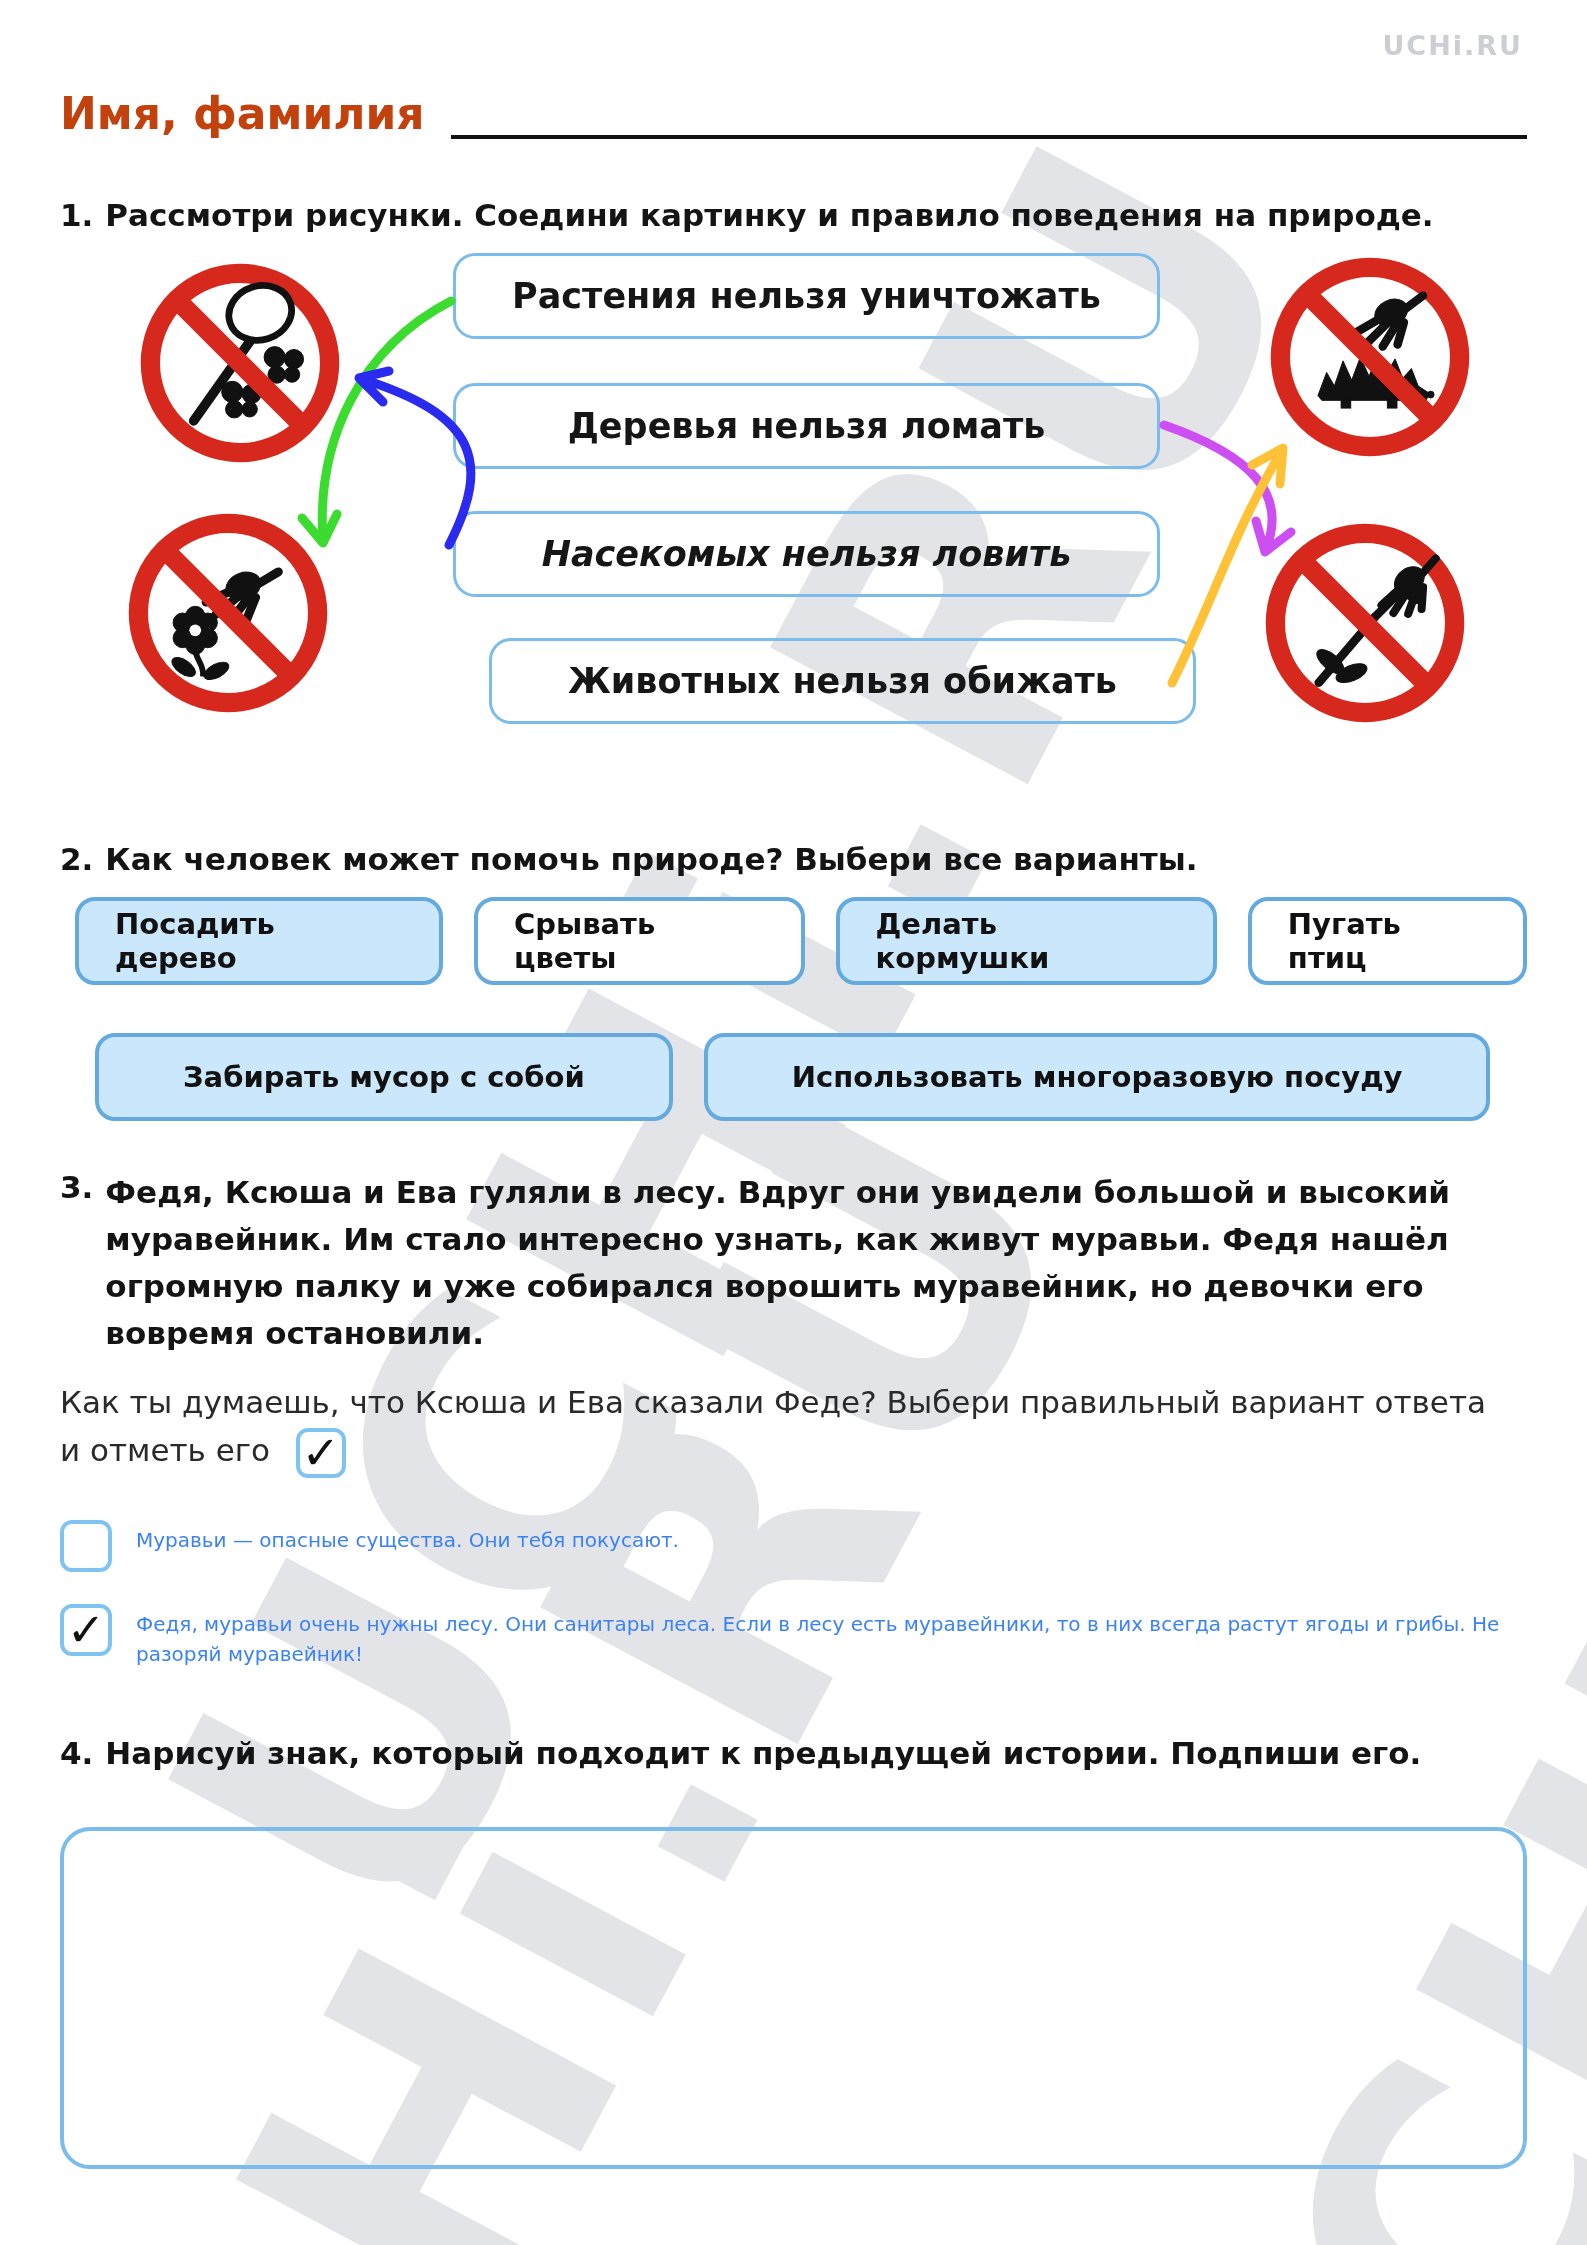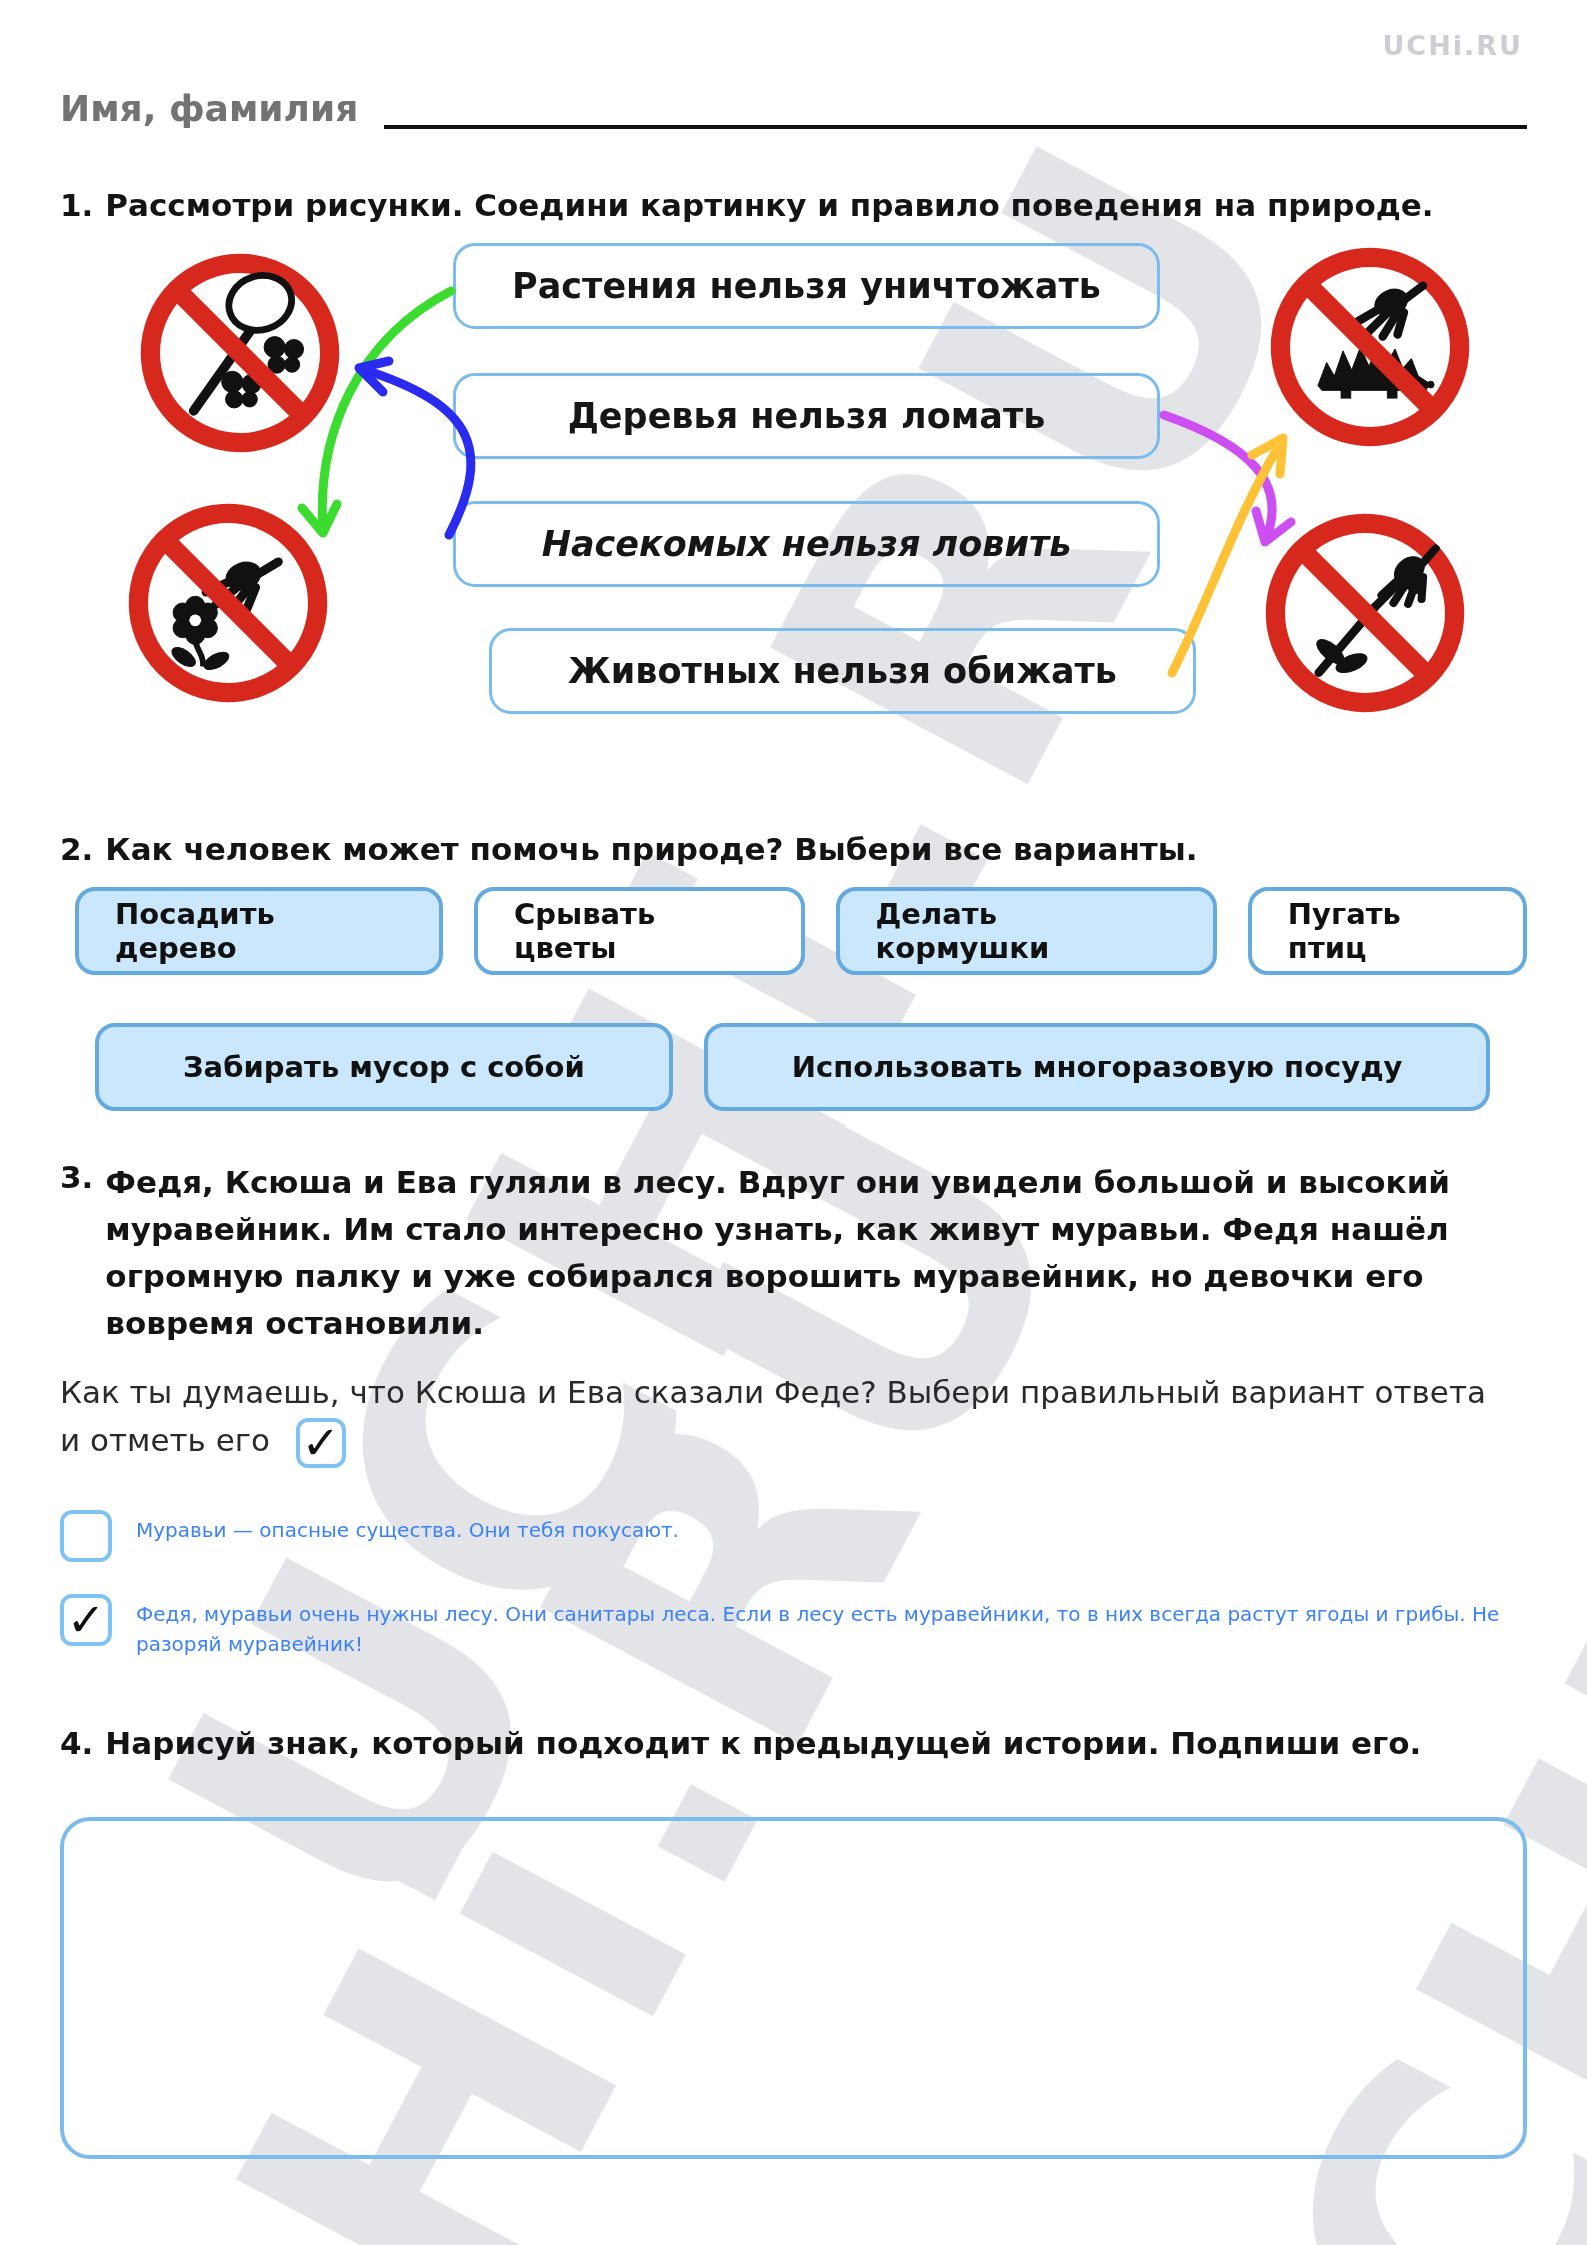--- a/index.html
+++ b/index.html
@@ -29,21 +29,21 @@
   .wm1{left:110px;top:1790px;transform:rotate(-62deg);}
   .wm2{left:1060px;top:2560px;transform:rotate(-62deg);}
   .wm3{left:-120px;top:2750px;transform:rotate(-62deg);}
   
   .content{position:relative;z-index:2;padding:0 60px;}
   .logo{
     position:absolute;top:30px;right:64px;z-index:3;
     font-size:27px;font-weight:700;letter-spacing:2px;color:var(--logo-gray);
   }
   .name-row{display:flex;align-items:flex-end;gap:26px;padding-top:88px;}
-  .name-label{font-size:36px;font-weight:700;color:#737373;}
+  .name-label{font-size:44px;font-weight:700;color:#c2410c;}
   .name-line{flex:1;border-bottom:4px solid #111;height:38px;}
   .task-title{display:flex;gap:12px;font-size:31px;font-weight:700;color:var(--ink);}
   .t1-title{margin-top:58px;}
   
   .canvas{position:relative;height:552px;margin-top:10px;}
   .sign{position:absolute;width:212px;height:212px;}
   .sign svg{width:100%;height:100%;display:block;}
   .sign-net{left:74px;top:14px;}
   .sign-flower{left:62px;top:264px;}
   .sign-hedgehog{left:1204px;top:8px;}

